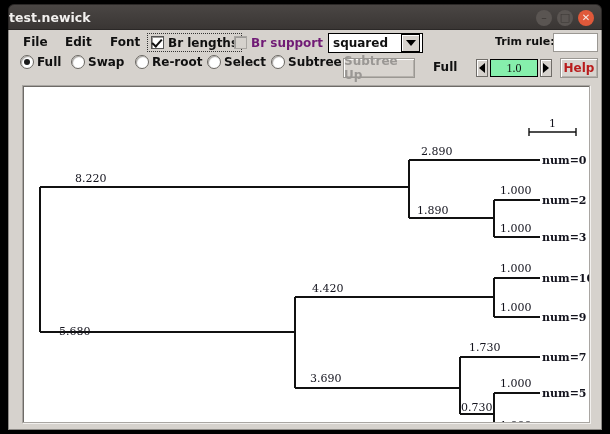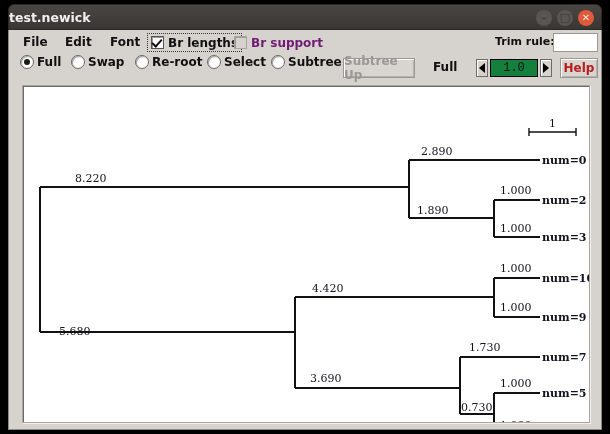--- a/index.html
+++ b/index.html
@@ -77,23 +77,23 @@
   .zoom-lbl{position:absolute;top:5px;font-family:"DejaVu Sans",sans-serif;font-size:12px;
     font-weight:bold;color:#101010;}
   .spin-arrow{position:absolute;top:4px;width:12px;height:18px;background:#d6d2cd;
     border:1px solid #6f6c68;box-shadow:inset 1px 1px 0 #fff;box-sizing:border-box;
     display:flex;align-items:center;justify-content:center;}
   .spin-arrow i{width:0;height:0;display:block;}
   .spin-arrow.left i{border-top:5px solid transparent;border-bottom:5px solid transparent;
     border-right:6px solid #000;}
   .spin-arrow.right i{border-top:5px solid transparent;border-bottom:5px solid transparent;
     border-left:6px solid #000;}
-  .spin-val{position:absolute;top:4px;height:18px;background:#15803d;border:1px solid #000;
+  .spin-val{position:absolute;top:4px;height:18px;background:#86efac;border:1px solid #000;
     box-sizing:border-box;display:flex;align-items:center;justify-content:center;
-    font-family:Liberation Mono, monospace;font-size:12px;color:#101010;}
+    font-family:Liberation Serif, serif;font-size:12px;color:#101010;}
 
   
   .canvas-outer{position:absolute;left:13px;top:55px;width:568px;height:338px;
     background:#fff;border:1px solid #a9a6a2;
     box-shadow:inset 1px 1px 0 #6e6b67, 1px 1px 0 #f2f0ee;box-sizing:border-box;}
   .canvas{position:absolute;left:0;top:0;width:566px;height:336px;overflow:hidden;}
   .canvas svg{display:block;}
 </style>
 </head>
 <body>
@@ -125,20 +125,26 @@
       <div class="brl-box" style="left:138px;">
         <span class="cbx checked"></span>
         <span class="lbl">Br lengths</span>
       </div>
 
       <div class="brs-box" style="left:225px;">
         <span class="cbx dis"></span>
         <span class="lbl dis">Br support</span>
       </div>
 
+      <div class="combo" style="left:319px;width:95px;">
+        <span class="ctext">squared</span>
+        <span class="carr">
+            <i></i>
+          </span>
+      </div>
 
       <div class="trim-lbl" style="left:486px;">Trim rule:</div>
       <div class="trim-in" style="left:544px;width:45px;"></div>
     </div>
 
     <div class="row2">
       <div class="radio" style="left:11px;">
         <span class="rdot on"></span>
         <span class="lbl">Full</span>
       </div>

